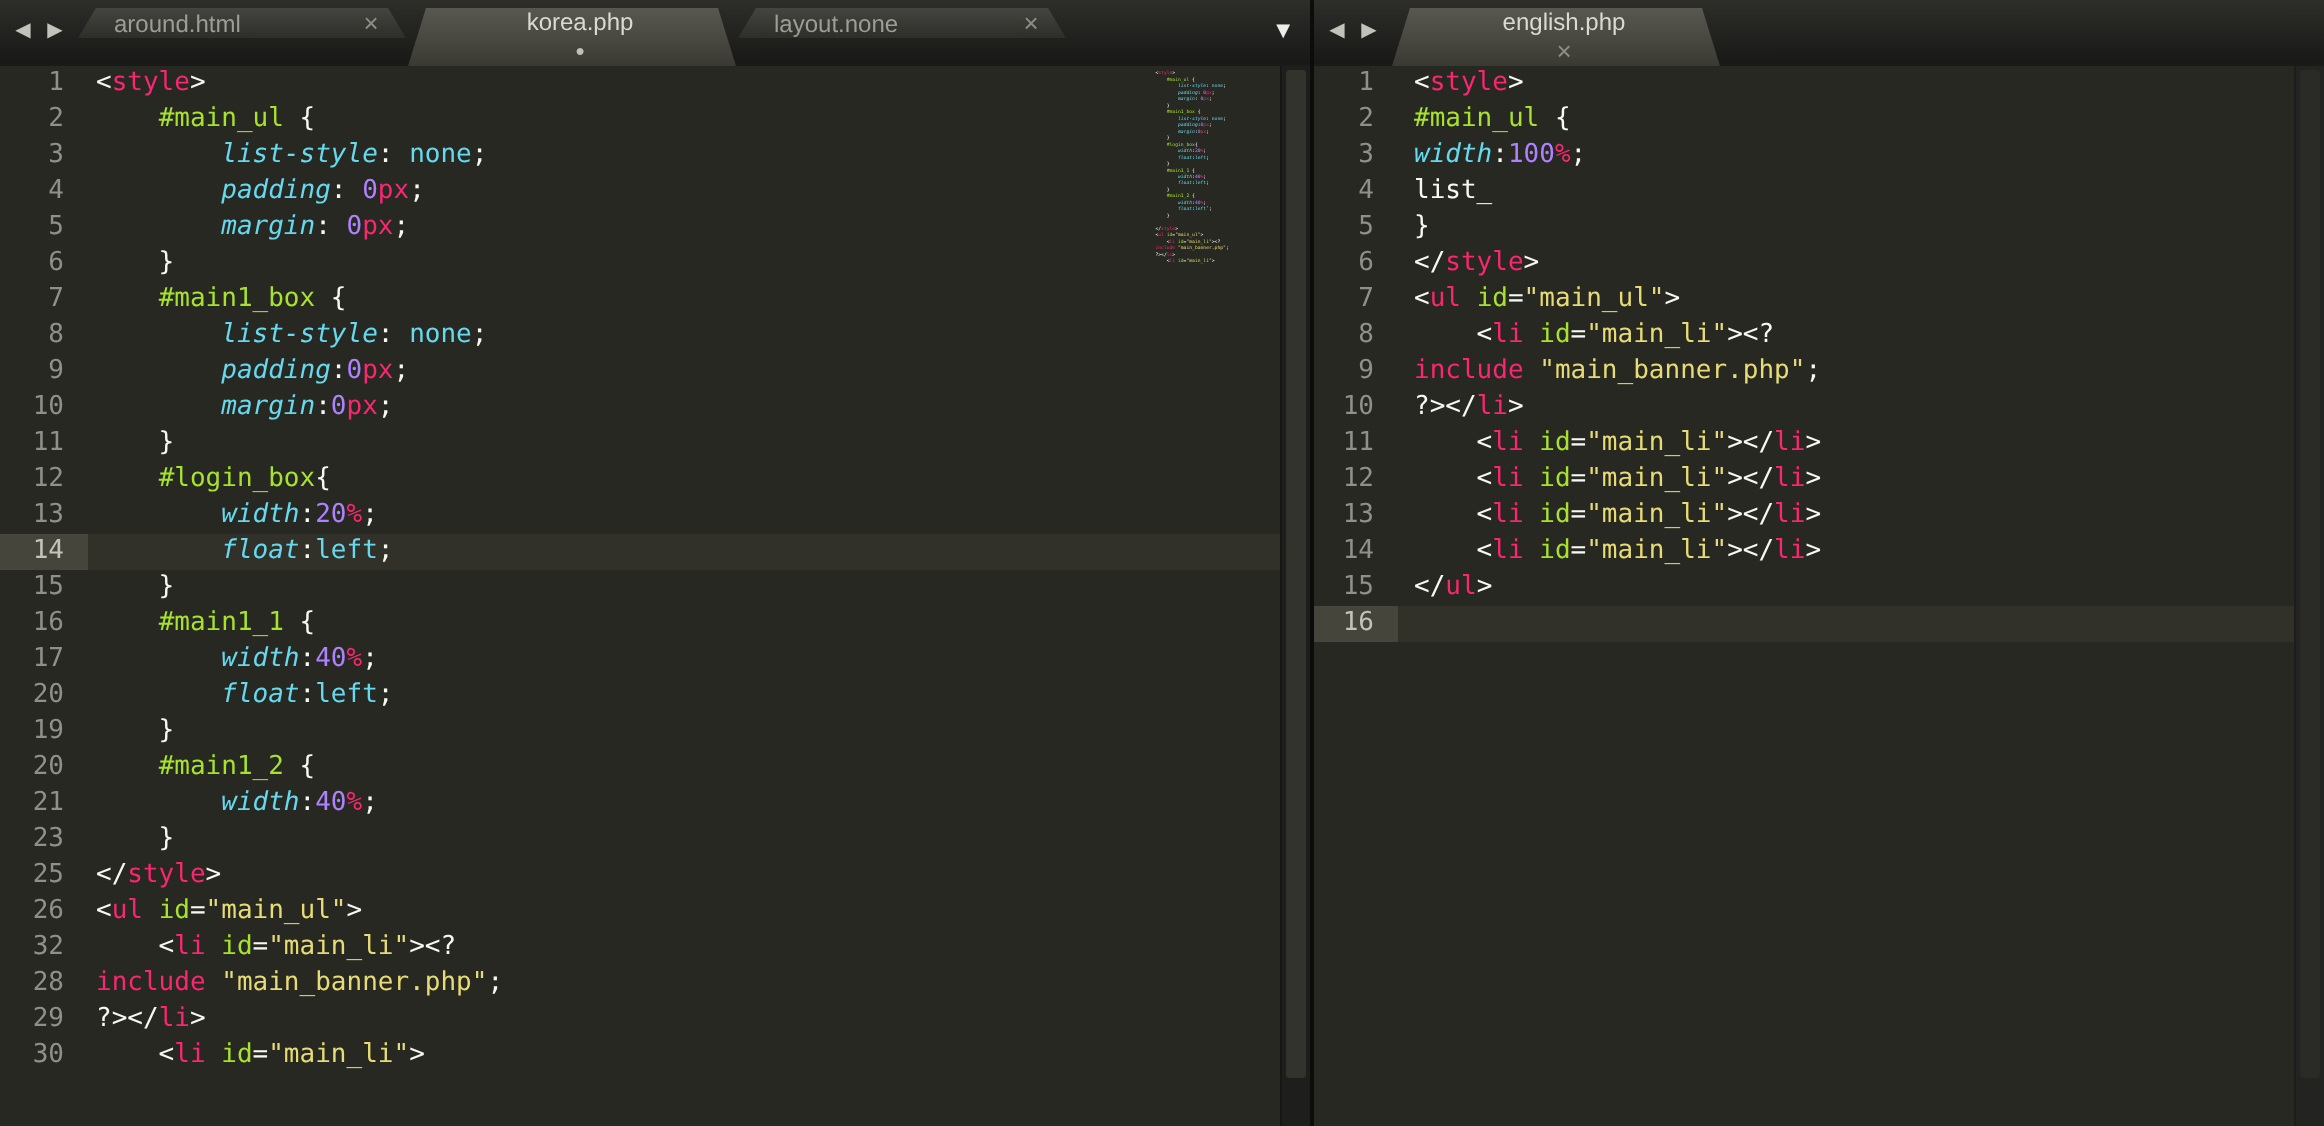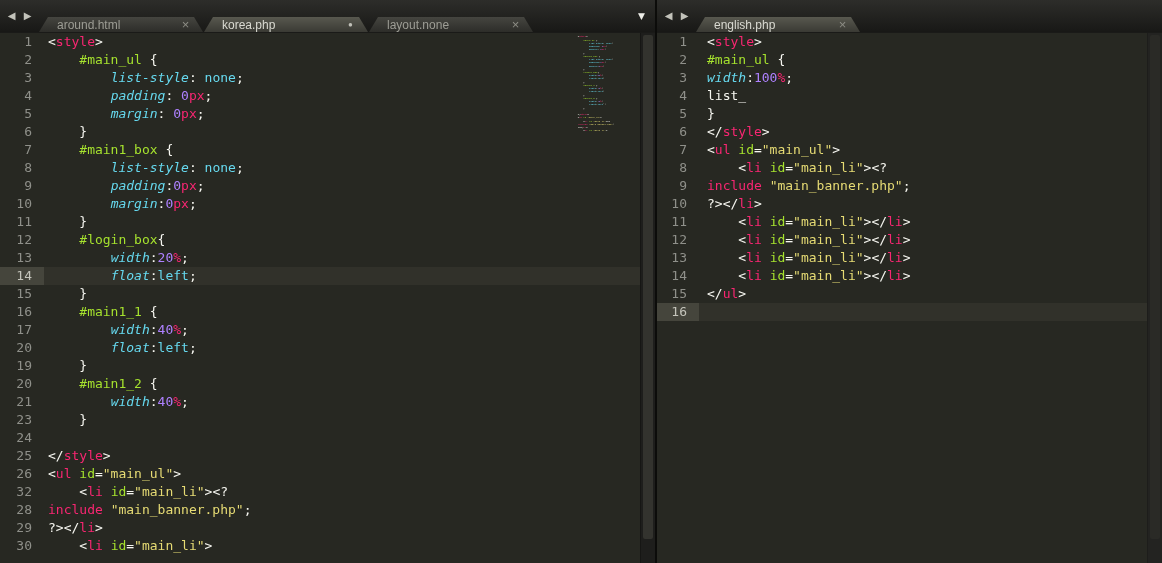--- a/index.html
+++ b/index.html
@@ -18,30 +18,30 @@
     height:33px; flex:none; position:relative;
     background:linear-gradient(#2d2d2a, #181816);
     display:flex; align-items:flex-end; padding-left:2px;
     border-bottom:1px solid #1a1a18;
   }
   .nav-arrows { height:33px; display:flex; align-items:center; padding:0 5px 0 3px; gap:3px; }
   .nav-btn {
     color:#c2c2ba; font-size:10px; width:13px; text-align:center;
     font-family:"DejaVu Sans",sans-serif; cursor:default;
   }
-  .tabs { display:flex; height:28px; align-items:flex-end; }
+  .tabs { display:flex; height:28px; align-items:flex-start; }
   .tab {
     width:164px; margin-right:1px; display:flex; align-items:center;
     padding:0 10px 0 18px;
     clip-path:polygon(9px 0, calc(100% - 9px) 0, 100% 100%, 0 100%);
     background:linear-gradient(#454540, #2d2d29);
     color:#9d9d95; font-family:"Liberation Sans","DejaVu Sans",sans-serif;
     font-size:12px; cursor:default;
   }
-  .tab.active { background:linear-gradient(#58584f, #3a3a34); color:#dadad2; }
+  .tab.active { background:linear-gradient(#58584f, #3a3a34); color:#dadad2;flex-direction:column; }
   .tab-label { flex:1; white-space:nowrap; overflow:hidden; }
   .tab-close { width:15px; text-align:center; color:#8d8d85; font-size:13px; line-height:15px; }
   .tab-close.tab-dot { font-size:8px; color:#c0c0b8; }
   .overflow-btn {
     position:absolute; right:10px; top:11px; color:#eeeee8; font-size:9px;
     font-family:"DejaVu Sans",sans-serif;
   }
 
   
   .editor { flex:1; position:relative; overflow:hidden; background:#272822; }
@@ -131,21 +131,20 @@
           <div class="code-row"><span class="gutter">13</span><span class="code-text"><span class="tok-pl">        </span><span class="tok-prop">width</span><span class="tok-pl">:</span><span class="tok-num">20</span><span class="tok-unit">%</span><span class="tok-pl">;</span></span></div>
           <div class="code-row current"><span class="gutter">14</span><span class="code-text"><span class="tok-pl">        </span><span class="tok-prop">float</span><span class="tok-pl">:</span><span class="tok-con">left</span><span class="tok-pl">;</span></span></div>
           <div class="code-row"><span class="gutter">15</span><span class="code-text"><span class="tok-pl">    }</span></span></div>
           <div class="code-row"><span class="gutter">16</span><span class="code-text"><span class="tok-pl">    </span><span class="tok-sel">#main1_1</span><span class="tok-pl"> {</span></span></div>
           <div class="code-row"><span class="gutter">17</span><span class="code-text"><span class="tok-pl">        </span><span class="tok-prop">width</span><span class="tok-pl">:</span><span class="tok-num">40</span><span class="tok-unit">%</span><span class="tok-pl">;</span></span></div>
           <div class="code-row"><span class="gutter">20</span><span class="code-text"><span class="tok-pl">        </span><span class="tok-prop">float</span><span class="tok-pl">:</span><span class="tok-con">left</span><span class="tok-pl">;</span></span></div>
           <div class="code-row"><span class="gutter">19</span><span class="code-text"><span class="tok-pl">    }</span></span></div>
           <div class="code-row"><span class="gutter">20</span><span class="code-text"><span class="tok-pl">    </span><span class="tok-sel">#main1_2</span><span class="tok-pl"> {</span></span></div>
           <div class="code-row"><span class="gutter">21</span><span class="code-text"><span class="tok-pl">        </span><span class="tok-prop">width</span><span class="tok-pl">:</span><span class="tok-num">40</span><span class="tok-unit">%</span><span class="tok-pl">;</span></span></div>
           <div class="code-row"><span class="gutter">23</span><span class="code-text"><span class="tok-pl">    }</span></span></div>
-          <div class="code-row"><span class="gutter">24</span><span class="code-text"></span></div>
           <div class="code-row"><span class="gutter">25</span><span class="code-text"><span class="tok-pl">&lt;/</span><span class="tok-tag">style</span><span class="tok-pl">&gt;</span></span></div>
           <div class="code-row"><span class="gutter">26</span><span class="code-text"><span class="tok-pl">&lt;</span><span class="tok-tag">ul</span><span class="tok-pl"> </span><span class="tok-attr">id</span><span class="tok-pl">=</span><span class="tok-str">"main_ul"</span><span class="tok-pl">&gt;</span></span></div>
           <div class="code-row"><span class="gutter">32</span><span class="code-text"><span class="tok-pl">    &lt;</span><span class="tok-tag">li</span><span class="tok-pl"> </span><span class="tok-attr">id</span><span class="tok-pl">=</span><span class="tok-str">"main_li"</span><span class="tok-pl">&gt;&lt;?</span></span></div>
           <div class="code-row"><span class="gutter">28</span><span class="code-text"><span class="tok-kw">include</span><span class="tok-pl"> </span><span class="tok-str">"main_banner.php"</span><span class="tok-pl">;</span></span></div>
           <div class="code-row"><span class="gutter">29</span><span class="code-text"><span class="tok-pl">?&gt;&lt;/</span><span class="tok-tag">li</span><span class="tok-pl">&gt;</span></span></div>
           <div class="code-row"><span class="gutter">30</span><span class="code-text"><span class="tok-pl">    &lt;</span><span class="tok-tag">li</span><span class="tok-pl"> </span><span class="tok-attr">id</span><span class="tok-pl">=</span><span class="tok-str">"main_li"</span><span class="tok-pl">&gt;</span></span></div>
         </div>
       <div class="minimap">
         <div class="minimap-content" id="left-minimap">
             <div class="code-row"><span class="code-text"><span class="tok-pl">&lt;</span><span class="tok-tag">style</span><span class="tok-pl">&gt;</span></span></div>

